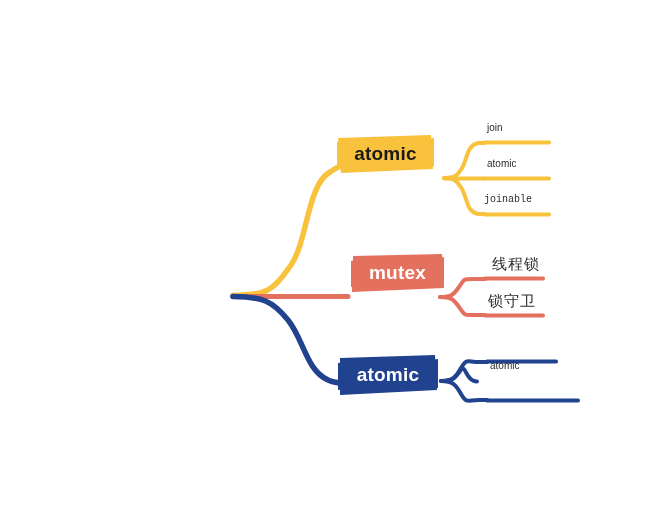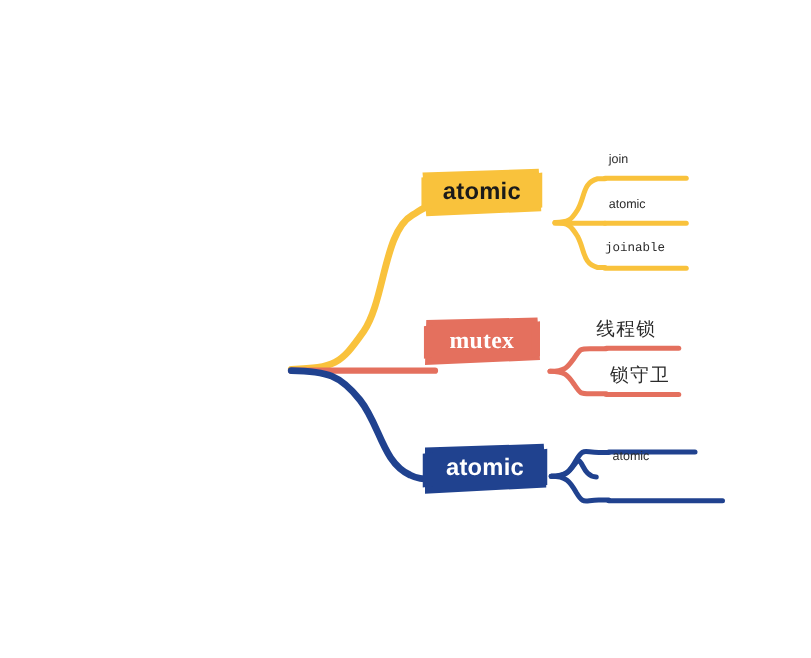--- a/index.html
+++ b/index.html
@@ -66,26 +66,25 @@
   }
 
   #topic-thread {
     left: 337px;
     top: 133px;
     width: 97px;
     height: 41px;
     color: #1a1a1a;
   }
   #topic-mutex {
-    left: 339px;
+    left: 351px;
     top: 253px;
     width: 93px;
     height: 40px;
     color: #ffffff;
-    font-family: Liberation Serif, serif;
   }
   #topic-atomic {
     left: 338px;
     top: 354px;
     width: 100px;
     height: 42px;
     color: #ffffff;
   }
 
   
@@ -97,21 +96,21 @@
     line-height: 18px;
   }
   .leaf-node.cjk {
     font-size: 15px;
     letter-spacing: 1px;
   }
 
   #leaf-join      { left: 487px; top: 119px; }
   #leaf-detach    { left: 487px; top: 155px; }
   #leaf-joinable  { left: 484px; top: 191px; font-family: Liberation Mono, monospace; }
-  #leaf-xianchengsuo { left: 477px; top: 255px; }
+  #leaf-xianchengsuo { left: 492px; top: 255px; }
   #leaf-suoshouwei   { left: 488px; top: 292px; }
   #leaf-atomic       { left: 490px; top: 357px; }
   #leaf-atomicflag   { left: 490px; top: 394px; }
 </style>
 </head>
 <body>
 
 <div id="mindmap-canvas">
 
   <svg id="branch-layer" viewBox="0 0 649 526" xmlns="http://www.w3.org/2000/svg">

